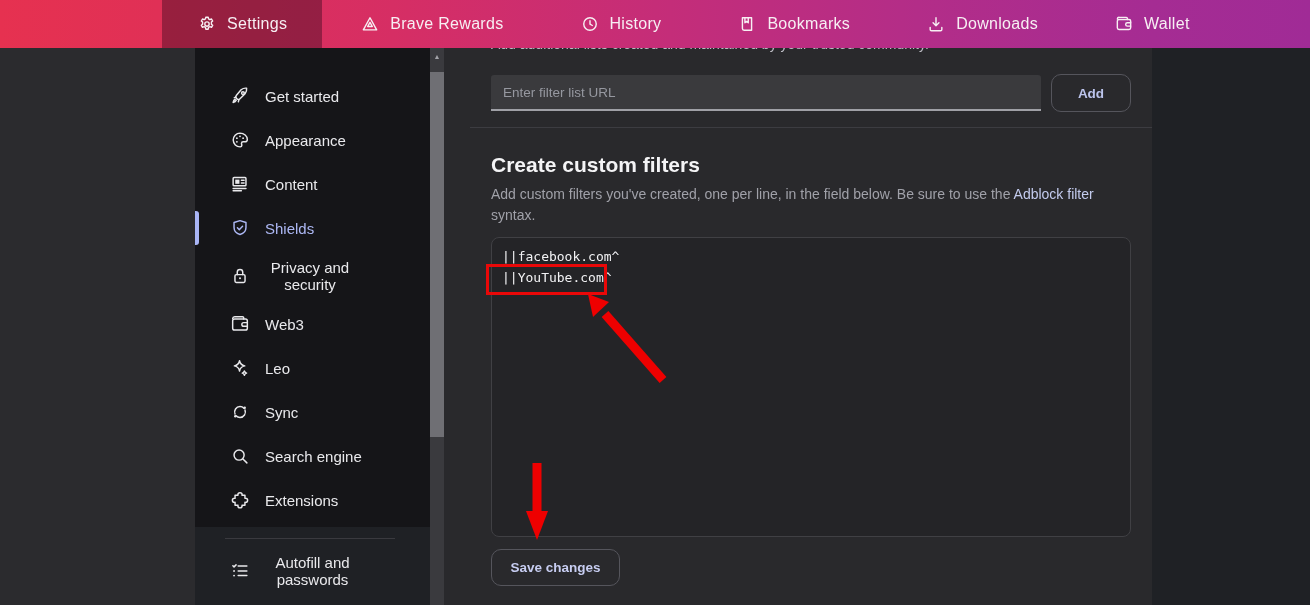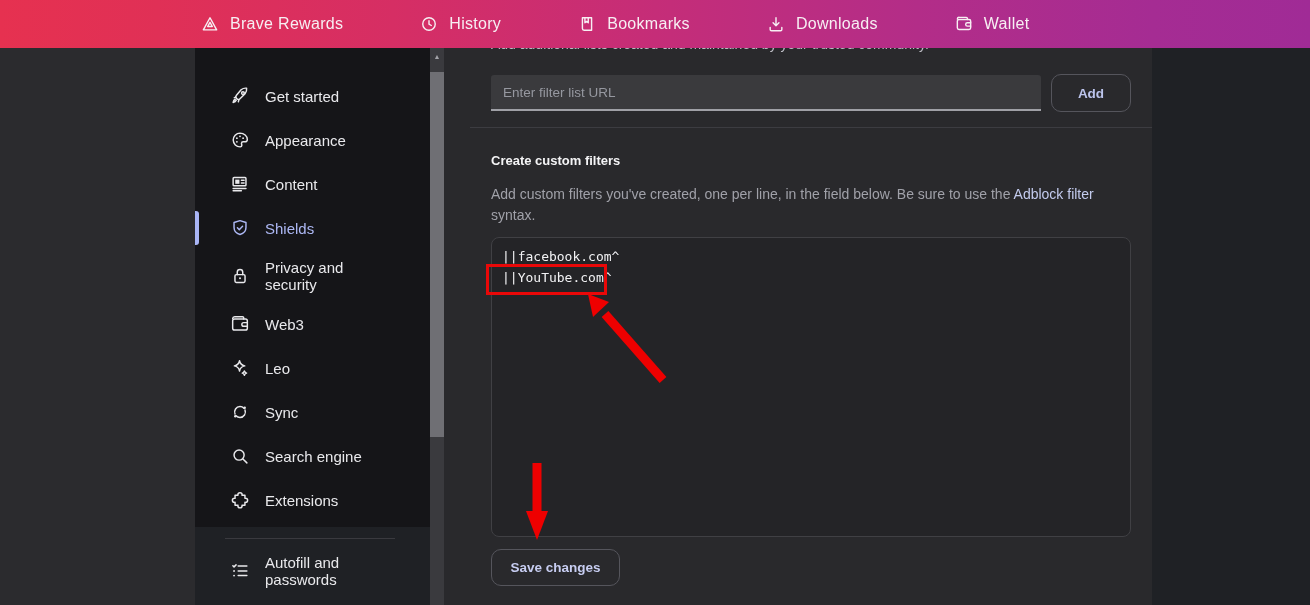--- a/index.html
+++ b/index.html
@@ -21,21 +21,21 @@
   }
   .nav-tab.active{background:rgba(25,2,20,0.36);padding:0 35px;}
   .nav-tab svg{width:20px;height:20px;stroke:#f7eff3;fill:none;stroke-width:1.7;stroke-linecap:round;stroke-linejoin:round;}
   
   .left-strip{position:absolute;left:0;top:48px;width:195px;height:557px;background:#2b2b2e;}
   .sidebar{position:absolute;left:195px;top:48px;width:235px;height:479px;background:#151518;padding-top:26px;box-sizing:border-box;}
   .side-item{
     position:relative;display:flex;align-items:center;height:44px;
     padding-left:34px;color:#e9e9ec;font-size:15px;cursor:pointer;
   }
-  .side-item.two-line{height:52px;}
+  .side-item.two-line{height:52px;text-align:center;}
   .side-item .lbl{line-height:17px;}
   .side-item svg{width:22px;height:22px;margin-right:14px;flex:0 0 22px;stroke:#e9e9ec;fill:none;stroke-width:1.6;stroke-linecap:round;stroke-linejoin:round;}
   .side-item.selected{color:#adb8f4;}
   .side-item.selected svg{stroke:#adb8f4;}
   .side-item.selected .sel-bar{
     position:absolute;left:0;top:5px;bottom:5px;width:4px;background:#a9b5f5;border-radius:0 3px 3px 0;
   }
   .side-divider{border:none;border-top:1px solid #3a3a3f;margin:16px 35px 0 30px;}
   .side-item.footer{margin-top:6px;height:52px;}
   
@@ -53,21 +53,21 @@
     background:#3a3a3d;border:none;border-bottom:2px solid #9fa0a6;border-radius:3px 3px 0 0;
     color:#e8e8ea;font-size:13.5px;padding:2px 12px;outline:none;font-family:"Liberation Sans",sans-serif;
   }
   .filter-input::placeholder{color:#9698a0;}
   .add-btn{
     position:absolute;left:1051px;top:74px;width:80px;height:38px;box-sizing:border-box;
     background:transparent;border:1px solid #55555c;border-radius:10px;
     color:#bcc4ec;font-size:13.5px;font-weight:bold;cursor:pointer;font-family:"Liberation Sans",sans-serif;
   }
   .section-divider{position:absolute;left:470px;top:127px;width:682px;height:0;border-top:1px solid #3c3c41;}
-  .section-heading{position:absolute;left:491px;top:153px;color:#f4f4f6;font-size:13px;font-weight:bold;}
+  .section-heading{position:absolute;left:491px;top:153px;color:#f4f4f6;font-size:21px;font-weight:bold;}
   .section-desc{position:absolute;left:491px;top:184px;color:#a0a1a9;font-size:14px;line-height:21px;white-space:nowrap;}
   .section-desc .link{color:#c3cbee;cursor:pointer;}
   .filters-box{
     position:absolute;left:491px;top:237px;width:640px;height:300px;box-sizing:border-box;
     background:#242427;border:1px solid #404044;border-radius:8px;
     font-family:"DejaVu Sans Mono",monospace;font-size:13px;color:#f2f2f4;
     padding:8px 10px;line-height:21px;cursor:text;
   }
   .highlight-box{
     position:absolute;left:-6px;top:26px;width:115px;height:25px;
@@ -81,20 +81,27 @@
   }
 </style>
 </head>
 <body>
 
 <div class="clipped-line">Add additional lists created and maintained by your trusted community.</div>
 
 <div class="navbar">
   <div class="nav-tabs">
 
+    <div class="nav-tab active">
+      <svg viewBox="0 0 24 24">
+        <path d="M10.6 3.8h2.8l.4 2 1.7 1 1.9-.8 1.4 2.4-1.5 1.3v2.6l1.5 1.3-1.4 2.4-1.9-.8-1.7 1-.4 2h-2.8l-.4-2-1.7-1-1.9.8-1.4-2.4 1.5-1.3v-2.6L5.2 8.4l1.4-2.4 1.9.8 1.7-1z"></path>
+        <circle cx="12" cy="12" r="2.6"></circle>
+      </svg>
+      <span>Settings</span>
+    </div>
 
     <div class="nav-tab">
       <svg viewBox="0 0 24 24">
         <path d="M12 4.5 20 19H4z"></path>
           <path d="M12 10 14.8 15H9.2z"></path>
       </svg>
       <span>Brave Rewards</span>
     </div>
 
     <div class="nav-tab">

